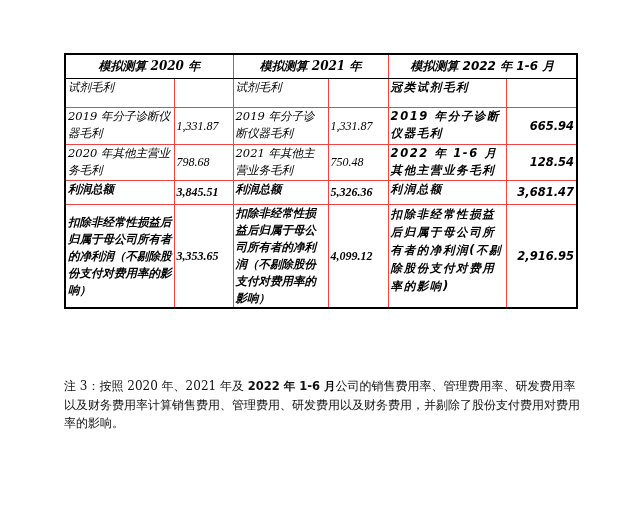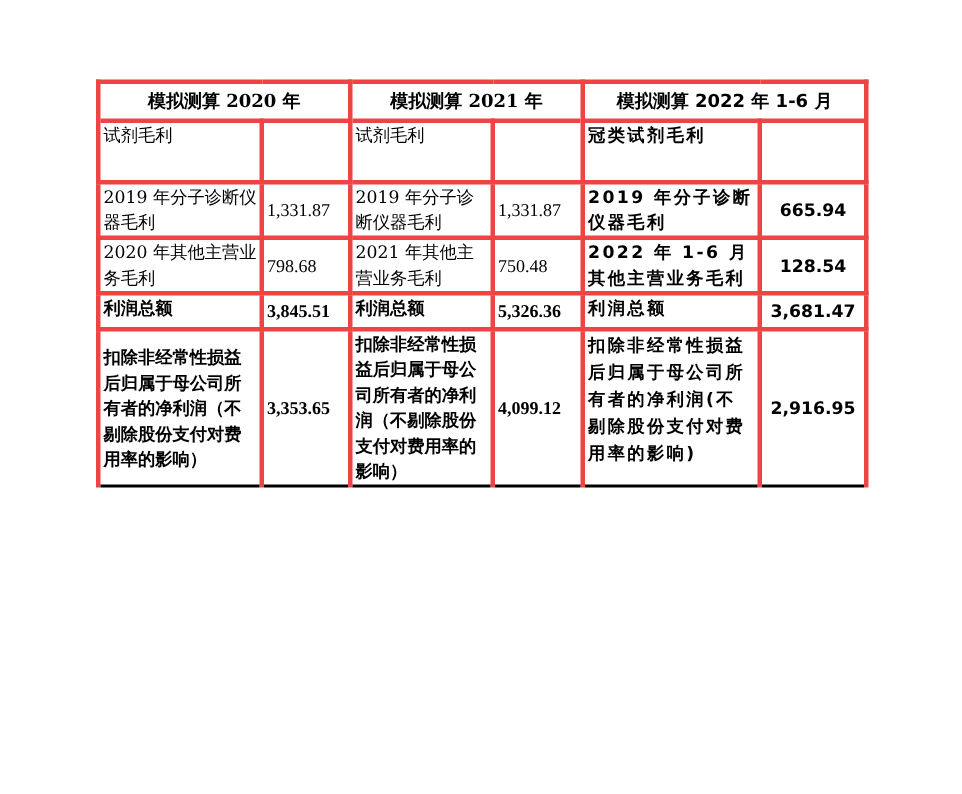--- a/index.html
+++ b/index.html
@@ -1,29 +1,29 @@
 <!DOCTYPE html>
 <html><head>
 <meta charset="utf-8">
 <style>
   html, body { margin:0; padding:0; background:#ffffff; }
   body { width:641px; height:529px; position:relative; overflow:hidden;
          font-family:"DejaVu Serif","Liberation Serif",serif; color:#000; }
   .tbl { position:absolute; left:64px; top:53px; border-collapse:collapse;
          table-layout:fixed; width:512px; border:2px solid #000; }
-  .tbl td { border:3px solid #ef4444; padding:0 2px; font-size:11.5px; line-height:17px;
-            vertical-align:middle; overflow:hidden; }
+  .tbl td { border:1px solid #ef4444; padding:0 2px; font-size:11.5px; line-height:17px;
+            vertical-align:middle; overflow:hidden;font-style:italic; }
   .tbl td.hdr { text-align:center; font-weight:bold; font-size:12px; height:23px;
                 border-bottom:1px solid #000; }
   .tbl td.num { padding-right:2px; font-family:"Liberation Serif",serif; font-size:12px; }
   .tbl td.lbl { text-align:left; vertical-align:top; }
   .b { font-weight:bold; }
   .sans { font-family:"DejaVu Sans","Liberation Sans",sans-serif; }
   .c3 { letter-spacing:1.6px; font-family:"DejaVu Sans","Liberation Sans",sans-serif; font-weight:bold; font-size:10.5px;margin-left:24px; }
-  .c3num { font-family:"DejaVu Sans","Liberation Sans",sans-serif; font-weight:bold; font-size:11px; text-align:center; }
+  .c3num { font-family:"DejaVu Sans","Liberation Sans",sans-serif; font-weight:bold; font-size:11px; text-align:right; }
   .thick-bottom td { border-bottom:2px solid #000; }
   .notes { position:absolute; left:64px; top:377px; width:520px; font-size:12px;
            line-height:18.5px; color:#111; }
   .notes p { margin:0; }
   .notes .bold-sans { font-family:"DejaVu Sans","Liberation Sans",sans-serif; font-weight:bold; font-size:11.5px; }
 </style>
 </head>
 <body>
 
 <table class="tbl">
@@ -34,21 +34,21 @@
       <col style="width:60px">
     <col style="width:118px">
       <col style="width:71px">
   </colgroup>
   <tbody>
       <tr>
     <td class="hdr" colspan="2">模拟测算 2020 年</td>
     <td class="hdr" colspan="2">模拟测算 2021 年</td>
     <td class="hdr sans" colspan="2">模拟测算 2022 年 1-6 月</td>
   </tr>
-  <tr style="height:41px">
+  <tr style="height:29px">
     <td class="lbl">试剂毛利</td>
     <td class="num"></td>
     <td class="lbl">试剂毛利</td>
     <td class="num"></td>
     <td class="lbl c3">冠类试剂毛利</td>
     <td class="c3num"></td>
   </tr>
   <tr style="height:37px">
     <td class="lbl">2019 年分子诊断仪器毛利</td>
     <td class="num">1,331.87</td>
@@ -78,13 +78,16 @@
     <td class="num b">3,353.65</td>
     <td class="lbl b">扣除非经常性损益后归属于母公司所有者的净利润（不剔除股份支付对费用率的影响）</td>
     <td class="num b">4,099.12</td>
     <td class="lbl c3" style="line-height:18px">扣除非经常性损益后归属于母公司所有者的净利润(不剔除股份支付对费用率的影响)</td>
     <td class="c3num">2,916.95</td>
   </tr>
 </tbody>
   </table>
 
 <div class="notes">
+  <p>
+    <span>注 3：按照 2020 年、2021 年及 </span><span class="bold-sans">2022 年 1-6 月</span><span>公司的销售费用率、管理费用率、研发费用率以及财务费用率计算销售费用、管理费用、研发费用以及财务费用，并剔除了股份支付费用对费用率的影响。</span>
+  </p>
 </div>
 
 </body></html>

